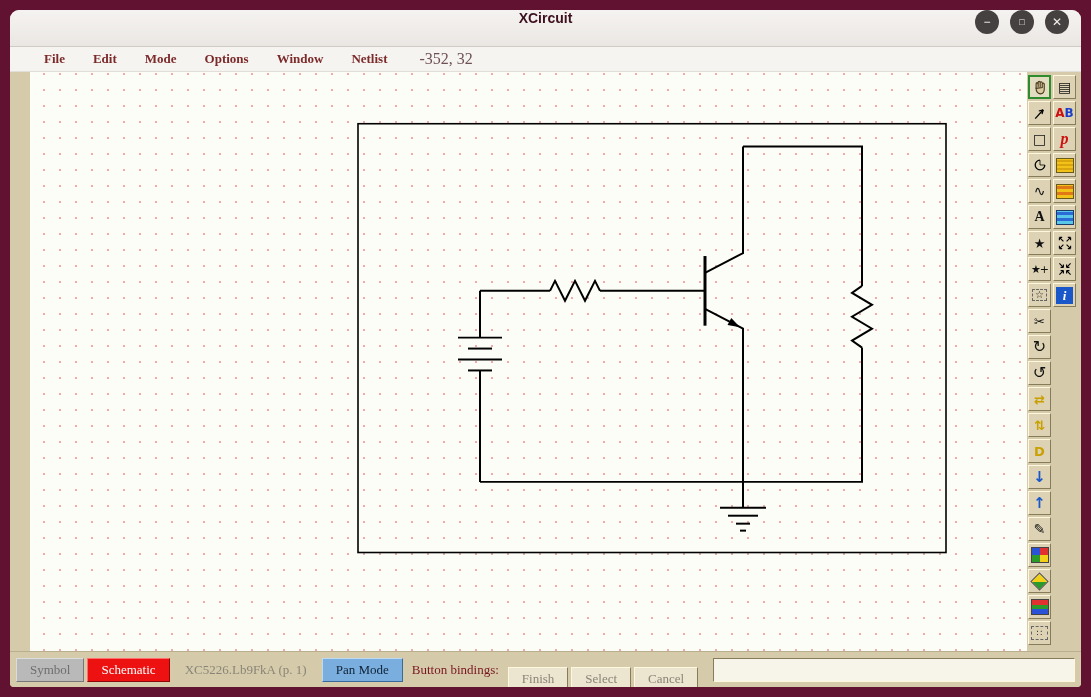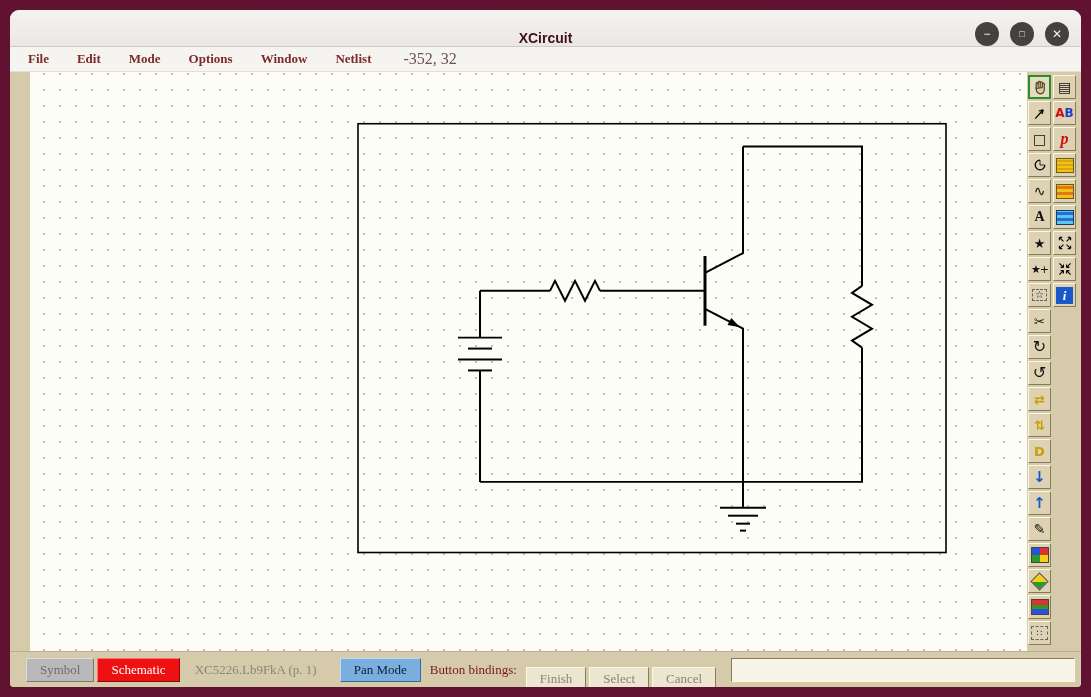--- a/index.html
+++ b/index.html
@@ -8,38 +8,38 @@
     background:#611231;
     font-family:"Liberation Sans","DejaVu Sans",sans-serif;
   }
   .frame{box-sizing:border-box;width:1091px;height:697px;padding:10px;}
   .window{
     width:100%;height:100%;display:flex;flex-direction:column;
     border-radius:9px 9px 4px 4px;overflow:hidden;background:#d5cbaa;
   }
   
   .titlebar{
-    flex:none;height:36px;position:relative;display:flex;align-items:flex-end;
+    flex:none;height:36px;position:relative;display:flex;align-items:flex-start;
     background:linear-gradient(#f5f3f1,#eae7e3);border-bottom:1px solid #cfccc6;
   }
   .title{
     position:absolute;left:0;right:0;text-align:center;
     font-weight:bold;font-size:14px;color:#3d0f1f;pointer-events:none;
   }
   .controls{margin-left:auto;display:flex;gap:11px;padding-right:12px;z-index:2;}
   .ctrl{
     width:24px;height:24px;border-radius:50%;background:#454140;color:#f3f0ec;
     display:flex;align-items:center;justify-content:center;font-size:12px;line-height:1;
     border:none;padding:0;cursor:pointer;
   }
   .ctrl.max{font-size:9px;}
   
   .menubar{
     flex:none;height:24px;background:#f6f4f1;border-bottom:1px solid #e2dfd9;
-    display:flex;align-items:center;padding-left:18px;
+    display:flex;align-items:center;padding-left:34px;
     font-family:"Liberation Serif","DejaVu Serif",serif;
   }
   .menu-item{
     color:#7c2b2b;font-weight:bold;font-size:13px;margin-right:28px;cursor:pointer;
     background:none;border:none;font-family:inherit;padding:0;
   }
   .coords{color:#6d5156;font-size:16px;margin-left:4px;}
   
   .main{flex:1;display:flex;min-height:0;}
   .left-strip{flex:none;width:20px;background:#d5cbaa;}
@@ -86,32 +86,32 @@
   .rgb{width:16px;height:14px;border:1px solid #444;pointer-events:none;
     background:linear-gradient(180deg,#e03030 0 34%,#2a9a2a 34% 67%,#2a52d8 67%);}
   .gem{width:11px;height:11px;transform:rotate(45deg);border:1px solid #555;pointer-events:none;
     background:linear-gradient(135deg,#f2d018 50%,#2a9a2a 50%);}
   .info-badge{width:17px;height:17px;background:#1a57c8;color:#fff;display:flex;align-items:center;justify-content:center;
     font-family:"Liberation Serif",serif;font-weight:bold;font-style:italic;font-size:13px;pointer-events:none;}
   .tool svg{pointer-events:none;}
   
   .statusbar{
     flex:none;height:35px;background:#d5cbaa;border-top:1px solid #b9af8e;
-    display:flex;align-items:center;padding:0 6px 0 16px;gap:3px;
+    display:flex;align-items:center;padding:0 6px 0 6px;gap:3px;
     font-family:"Liberation Serif","DejaVu Serif",serif;font-size:13px;
   }
   .sbtn{
     height:24px;padding:0 13px;display:flex;align-items:center;justify-content:center;
     border:1px solid;border-color:#fff8dd #877c5a #877c5a #fff8dd;background:#ddd3b4;
     font-family:inherit;font-size:13px;cursor:pointer;
   }
   .sbtn.symbol{background:#b9b9b9;color:#6e6e6e;border-color:#dcdcdc #787878 #787878 #dcdcdc;}
   .sbtn.schematic{background:#ee1111;color:#fff;border-color:#ff7070 #8a0808 #8a0808 #ff7070;}
   .page-label{color:#8a8578;padding:0 12px;}
-  .sbtn.panmode{background:#7aaede;color:#0f2236;border-color:#bcdaf2 #3a6a9a #3a6a9a #bcdaf2;margin-left:8px;}
+  .sbtn.panmode{background:#7aaede;color:#0f2236;border-color:#bcdaf2 #3a6a9a #3a6a9a #bcdaf2;}
   .bindings{color:#7a1520;font-weight:normal;padding:0 6px;}
   .sbtn.minor{background:#ece5cf;color:#8a8578;margin-top:19px;}
   .message{
     flex:1;height:22px;margin-left:12px;background:#f7f4ea;
     border:1px solid;border-color:#877c5a #fff8dd #fff8dd #877c5a;
   }
 </style>
 </head>
 <body>
 

